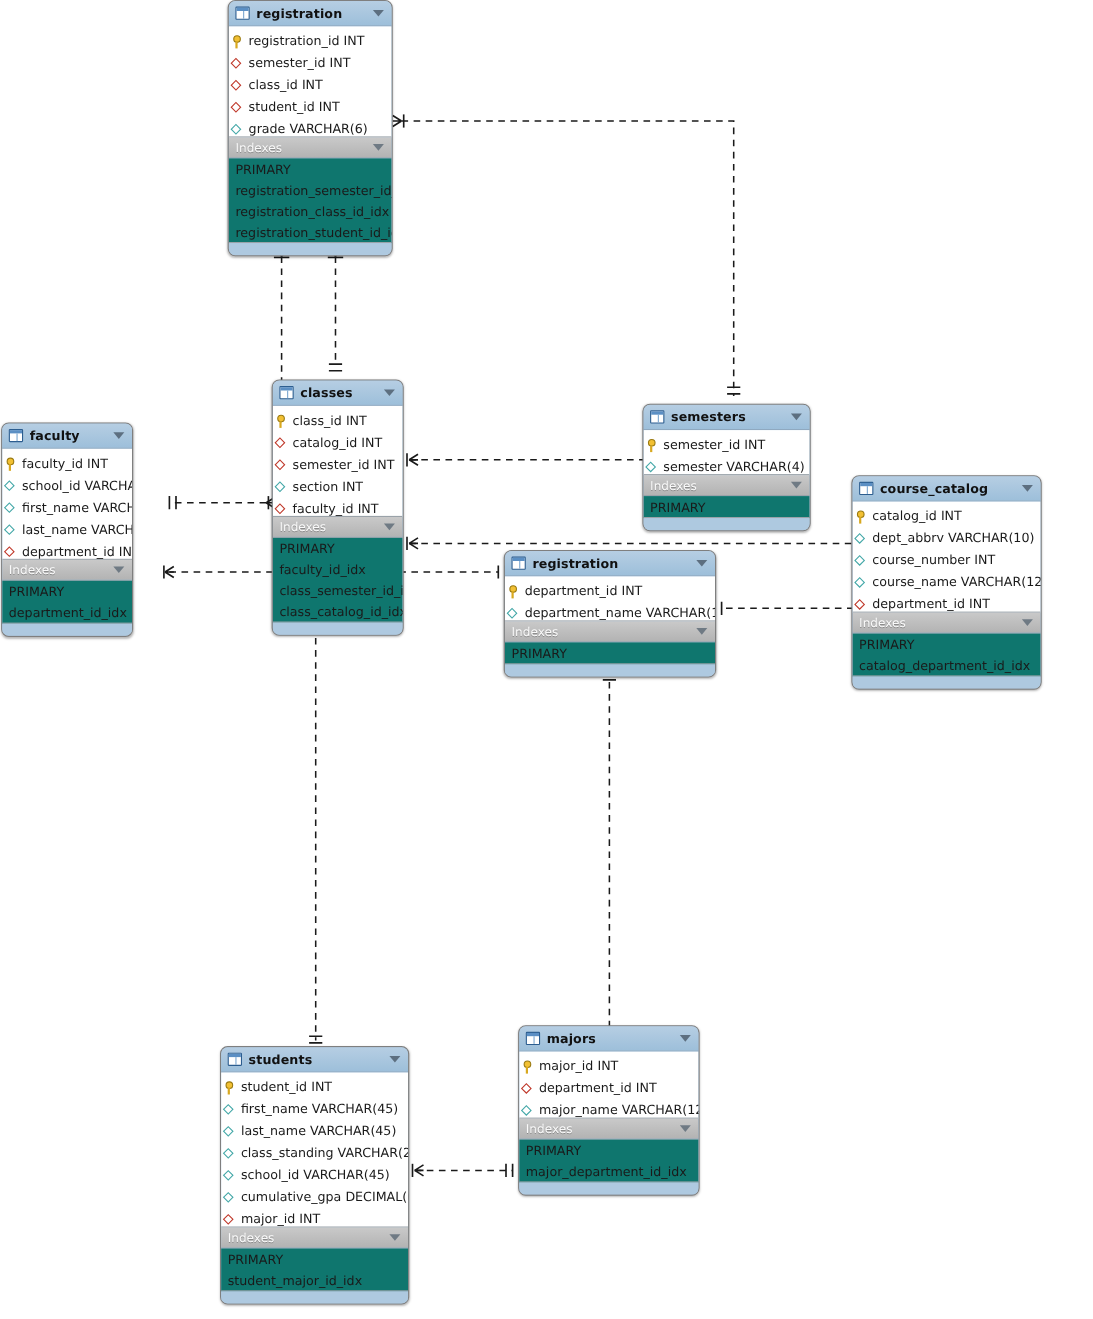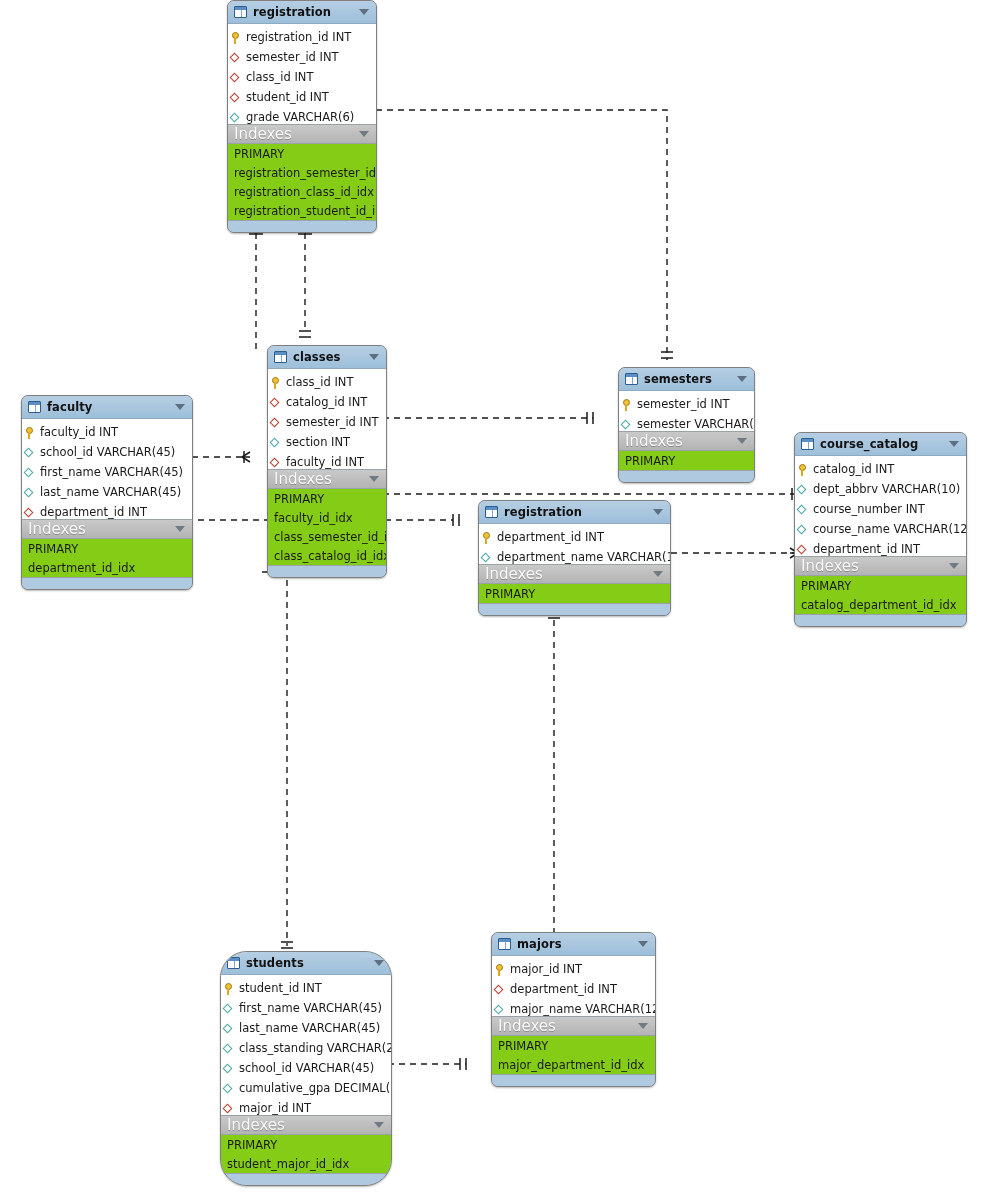--- a/index.html
+++ b/index.html
@@ -3,21 +3,21 @@
 <meta charset="utf-8">
 <style>
   html,body{margin:0;padding:0;background:#ffffff;}
   body{width:994px;height:1199px;position:relative;overflow:hidden;
        font-family:"DejaVu Sans","Liberation Sans",sans-serif;}
   #canvas{position:absolute;left:0;top:0;width:994px;height:1199px;}
   #edges{position:absolute;left:0;top:0;width:994px;height:1199px;pointer-events:none;}
 
   .table{position:absolute;box-sizing:border-box;
          background:#aec9e0;border:1px solid #7f7f7f;border-radius:7px;
-         box-shadow:0 1px 2px rgba(0,0,0,.28);overflow:hidden;margin-left:20px;}
+         box-shadow:0 1px 2px rgba(0,0,0,.28);overflow:hidden;}
   .thead{height:22px;display:flex;align-items:center;padding:0 7px 0 6px;
          background:linear-gradient(#b6cee3,#9dbfda);
          border-bottom:1px solid #8fa9c0;}
   .ticon{width:13px;height:12px;flex:0 0 auto;margin-right:6px;
          border:1px solid #2c5d8f;background:#ffffff;border-radius:1px;
          position:relative;box-sizing:border-box;}
   .ticon:before{content:"";position:absolute;left:0;right:0;top:0;height:3px;background:#5b8fc4;}
   .ticon:after{content:"";position:absolute;left:50%;top:3px;bottom:0;width:1px;background:#7aa6cf;}
   .tname{font-size:11.5px;font-weight:bold;color:#111;letter-spacing:.1px;
          white-space:nowrap;flex:1 1 auto;}
@@ -31,25 +31,25 @@
   .key:before{content:"";position:absolute;left:2px;top:0;width:7px;height:7px;border-radius:50%;
               background:#f2c033;border:1px solid #9a7a12;box-sizing:border-box;}
   .key:after{content:"";position:absolute;left:4px;top:6px;width:2px;height:6px;background:#d8a81f;}
   .dia{width:11px;height:11px;flex:0 0 auto;margin-right:5px;position:relative;}
   .dia:before{content:"";position:absolute;left:1px;top:1px;width:7px;height:7px;
               border:1.3px solid #c0392b;transform:rotate(45deg);box-sizing:border-box;background:#fff;}
   .dia.plain:before{border-color:#44a8a8;}
 
   .ihead{height:18px;display:flex;align-items:center;padding:0 7px 0 6px;
          background:linear-gradient(#c9c9c9,#b3b3b3);border-bottom:1px solid #9aa2a9;}
-  .ilabel{font-size:15px;color:#fafafa;font-weight:normal;flex:1 1 auto;
+  .ilabel{font-size:11px;color:#fafafa;font-weight:normal;flex:1 1 auto;
           text-shadow:0 1px 0 rgba(0,0,0,.25);}
   .icaret{width:0;height:0;border-left:5px solid transparent;border-right:5px solid transparent;
           border-top:6px solid #6f7a84;margin-left:6px;}
-  .idx{background:#84cc16;border-bottom:1px solid #9aa2a9;}
+  .idx{background:#0f766e;border-bottom:1px solid #9aa2a9;}
   .irow{height:19px;display:flex;align-items:center;padding-left:6px;
         font-size:11.5px;color:#1a1a1a;white-space:nowrap;}
   .tfoot{height:11px;background:#aec9e0;}
 </style>
 </head>
 <body>
 
 <div id="canvas">
 
   <svg id="edges" viewBox="0 0 994 1199" width="994" height="1199">
@@ -198,21 +198,21 @@
           <span class="icaret"></span>
         </div>
         <div class="idx">
           <div class="irow">PRIMARY</div>
           <div class="irow">faculty_id_idx</div>
           <div class="irow">class_semester_id_idx</div>
           <div class="irow">class_catalog_id_idx</div>
         </div>
         <div class="tfoot"></div>
       </div>
-      <div class="table" style="left: 1px; top: 395px; width: 172px;">
+      <div class="table" style="left: 1px; top: 384px; width: 120px;">
         <div class="thead">
           <span class="ticon"></span>
           <span class="tname">faculty</span>
           <span class="caret"></span>
         </div>
         <div class="cols">
           <div class="col">
             <span class="key"></span>
             <span>faculty_id INT</span>
           </div>
@@ -236,21 +236,21 @@
         <div class="ihead">
           <span class="ilabel">Indexes</span>
           <span class="icaret"></span>
         </div>
         <div class="idx">
           <div class="irow">PRIMARY</div>
           <div class="irow">department_id_idx</div>
         </div>
         <div class="tfoot"></div>
       </div>
-      <div class="table" style="left: 598px; top: 367px; width: 137px;">
+      <div class="table" style="left: 584px; top: 367px; width: 153px;">
         <div class="thead">
           <span class="ticon"></span>
           <span class="tname">semesters</span>
           <span class="caret"></span>
         </div>
         <div class="cols">
           <div class="col">
             <span class="key"></span>
             <span>semester_id INT</span>
           </div>
@@ -324,21 +324,21 @@
         </div>
         <div class="ihead">
           <span class="ilabel">Indexes</span>
           <span class="icaret"></span>
         </div>
         <div class="idx">
           <div class="irow">PRIMARY</div>
         </div>
         <div class="tfoot"></div>
       </div>
-      <div class="table" style="left: 200px; top: 951px; width: 172px; border-radius: 27px;">
+      <div class="table" style="left: 200px; top: 951px; width: 172px;">
         <div class="thead">
           <span class="ticon"></span>
           <span class="tname">students</span>
           <span class="caret"></span>
         </div>
         <div class="cols">
           <div class="col">
             <span class="key"></span>
             <span>student_id INT</span>
           </div>

